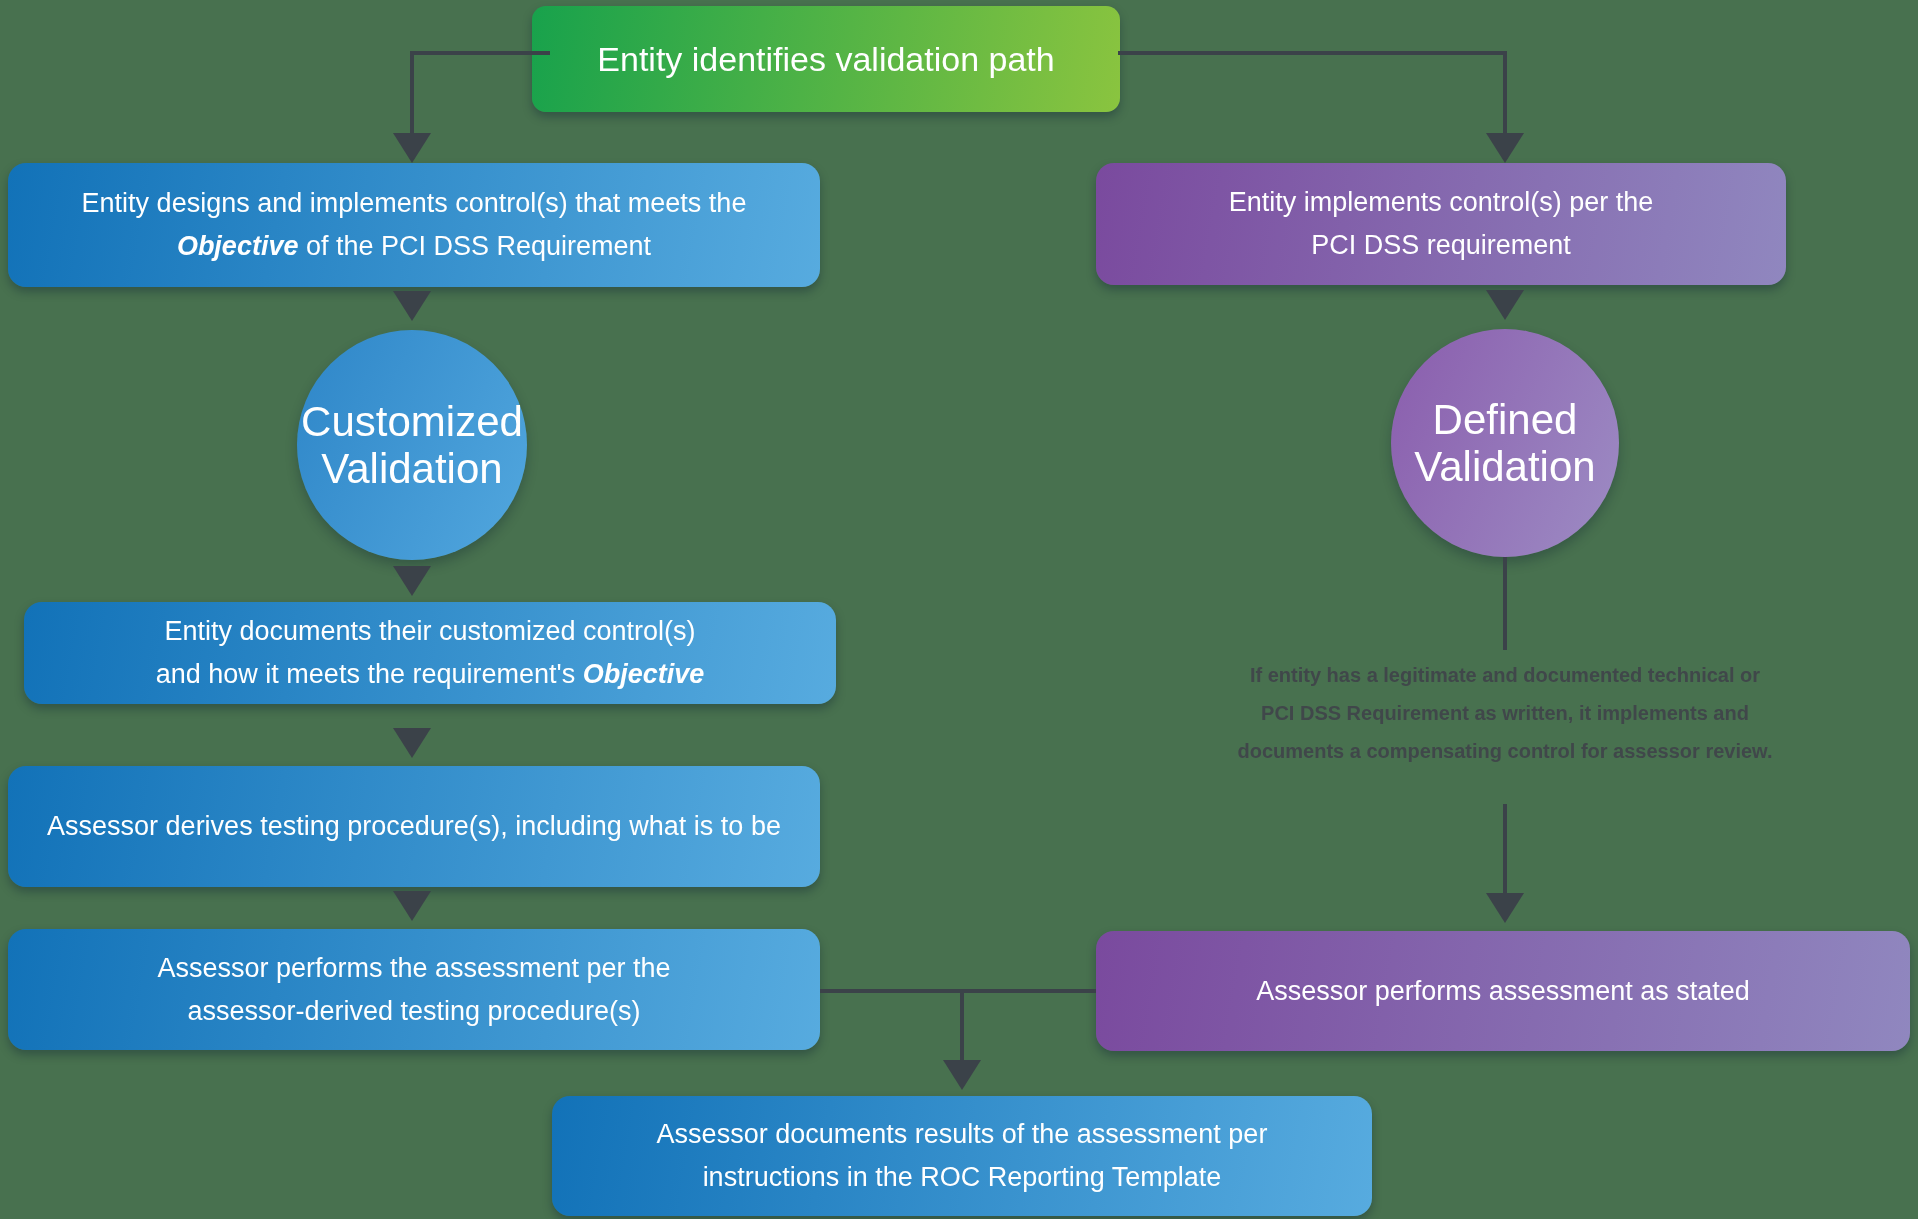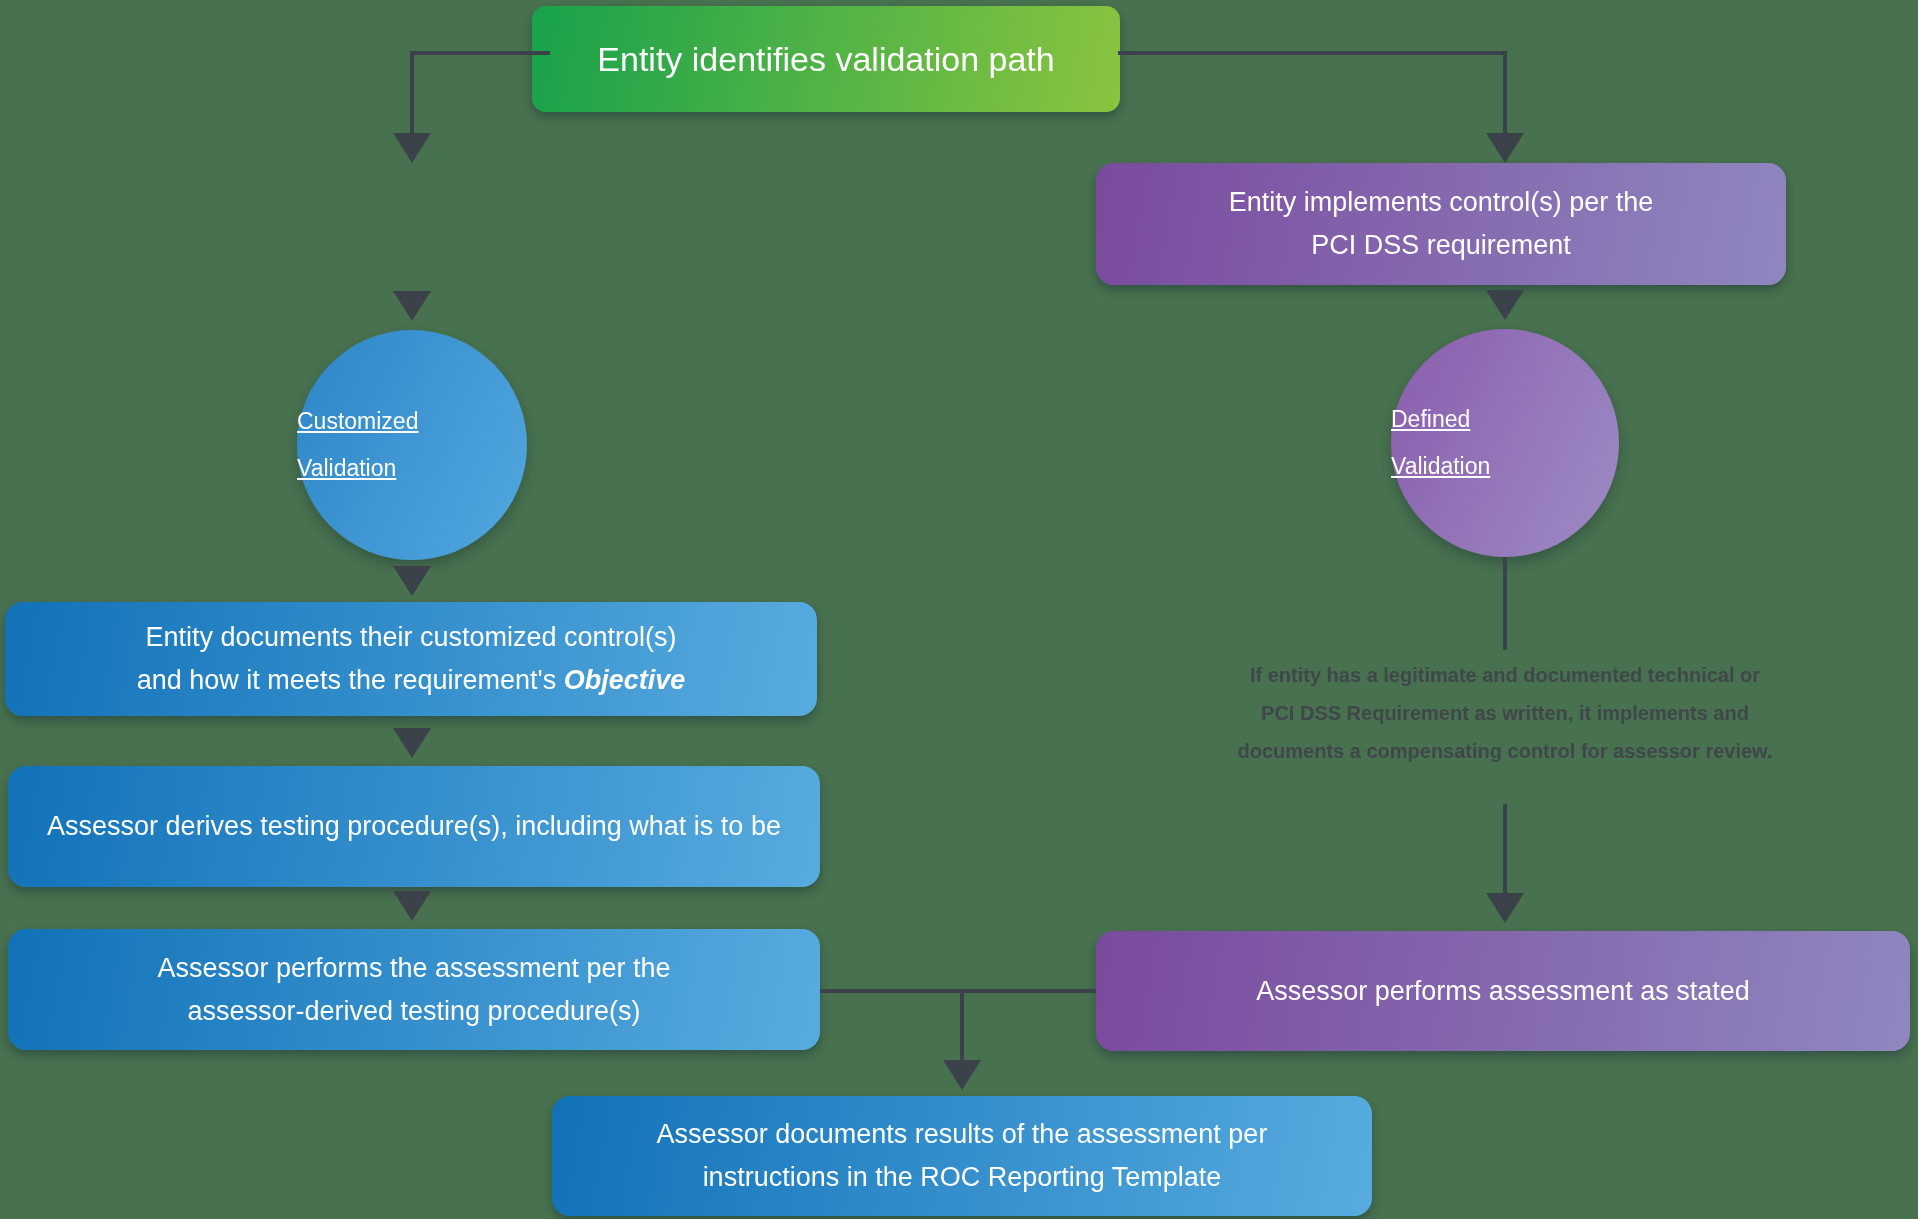--- a/index.html
+++ b/index.html
@@ -12,24 +12,23 @@
     position:absolute;border-radius:18px;
     display:flex;flex-direction:column;justify-content:center;align-items:center;
     color:#fff;font-size:27px;line-height:43px;text-align:center;
     box-shadow:0 5px 10px rgba(12,32,48,.35);
   }
   .green{background:linear-gradient(100deg,var(--green_start,#18A24C),var(--green_end,#8AC43F));border-radius:14px;}
   .blue{background:linear-gradient(100deg,var(--blue_start,#1272B8),var(--blue_end,#57ABDF));}
   .purple{background:linear-gradient(100deg,var(--purple_start,#7A4A9E),var(--purple_end,#9087BF));}
   .circle{
     position:absolute;border-radius:50%;
-    display:flex;flex-direction:column;justify-content:center;align-items:flex-start;
-    color:#fff;font-size:23px;line-height:47px;text-align:center;
+    display:flex;flex-direction:column;justify-content:center;align-items:center;
+    color:#fff;font-size:42px;line-height:47px;text-align:center;
     box-shadow:0 6px 12px rgba(12,32,48,.3);
-    text-decoration:underline;
   }
   .blue-c{background:linear-gradient(115deg,var(--blue_circle_start,#2E86C8),var(--blue_circle_end,#52A7DE));}
   .purple-c{background:linear-gradient(115deg,var(--purple_circle_start,#8A5DAD),var(--purple_circle_end,#9D8CC4));}
   .line{position:absolute;background:var(--connector,#3B4249);}
   .tri{
     position:absolute;width:0;height:0;
     border-left:19px solid transparent;border-right:19px solid transparent;
     border-top:30px solid var(--connector,#3B4249);
   }
   .title{font-size:34px;}
@@ -50,20 +49,24 @@
   </div>
 
   <div class="line" style="left:410px;top:51px;width:140px;height:4px;"></div>
   <div class="line" style="left:410px;top:51px;width:4px;height:82px;"></div>
   <div class="tri" style="left:393px;top:133px;"></div>
 
   <div class="line" style="left:1118px;top:51px;width:389px;height:4px;"></div>
   <div class="line" style="left:1503px;top:51px;width:4px;height:82px;"></div>
   <div class="tri" style="left:1486px;top:133px;"></div>
 
+  <div class="box blue" style="left:8px;top:163px;width:812px;height:124px;">
+    <span class="bl">Entity designs and implements control(s) that meets the</span>
+    <span class="bl"><span class="bi">Objective</span><span> of the PCI DSS Requirement</span></span>
+  </div>
 
   <div class="box purple" style="left:1096px;top:163px;width:690px;height:122px;">
     <span class="bl">Entity implements control(s) per the</span>
     <span class="bl">PCI DSS requirement</span>
   </div>
 
   <div class="tri" style="left:393px;top:291px;"></div>
 
   <div class="tri" style="left:1486px;top:290px;"></div>
 
@@ -72,21 +75,21 @@
     <span class="bl">Validation</span>
   </div>
 
   <div class="circle purple-c" style="left:1391px;top:329px;width:228px;height:228px;">
     <span class="bl">Defined</span>
     <span class="bl">Validation</span>
   </div>
 
   <div class="tri" style="left:393px;top:566px;"></div>
 
-  <div class="box blue" style="left:5px;top:602px;width:812px;height:114px;">
+  <div class="box blue" style="left:24px;top:602px;width:812px;height:102px;">
     <span class="bl">Entity documents their customized control(s)</span>
     <span class="bl"><span>and how it meets the requirement's </span><span class="bi">Objective</span></span>
   </div>
 
   <div class="tri" style="left:393px;top:728px;"></div>
 
   <div class="box blue" style="left:8px;top:766px;width:812px;height:121px;">
     <span class="bl">Assessor derives testing procedure(s), including what is to be</span>
   </div>
 

